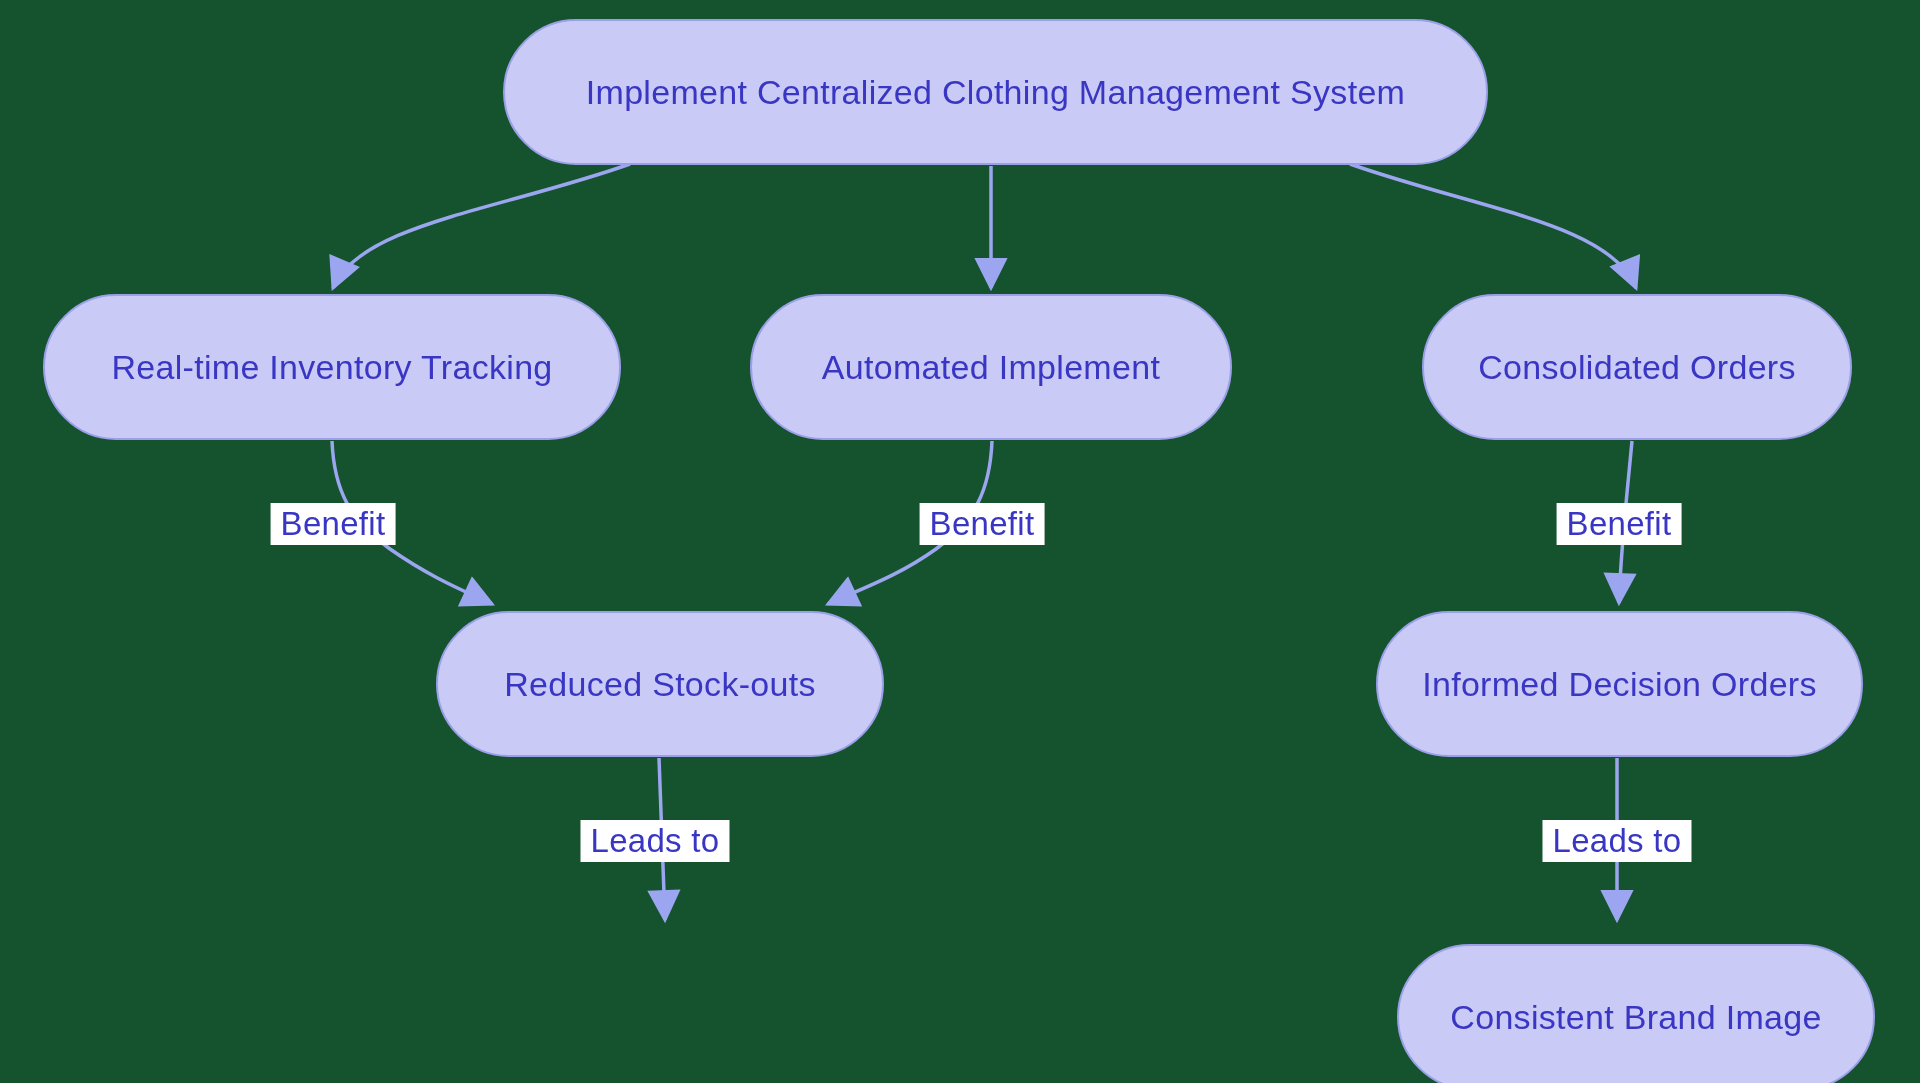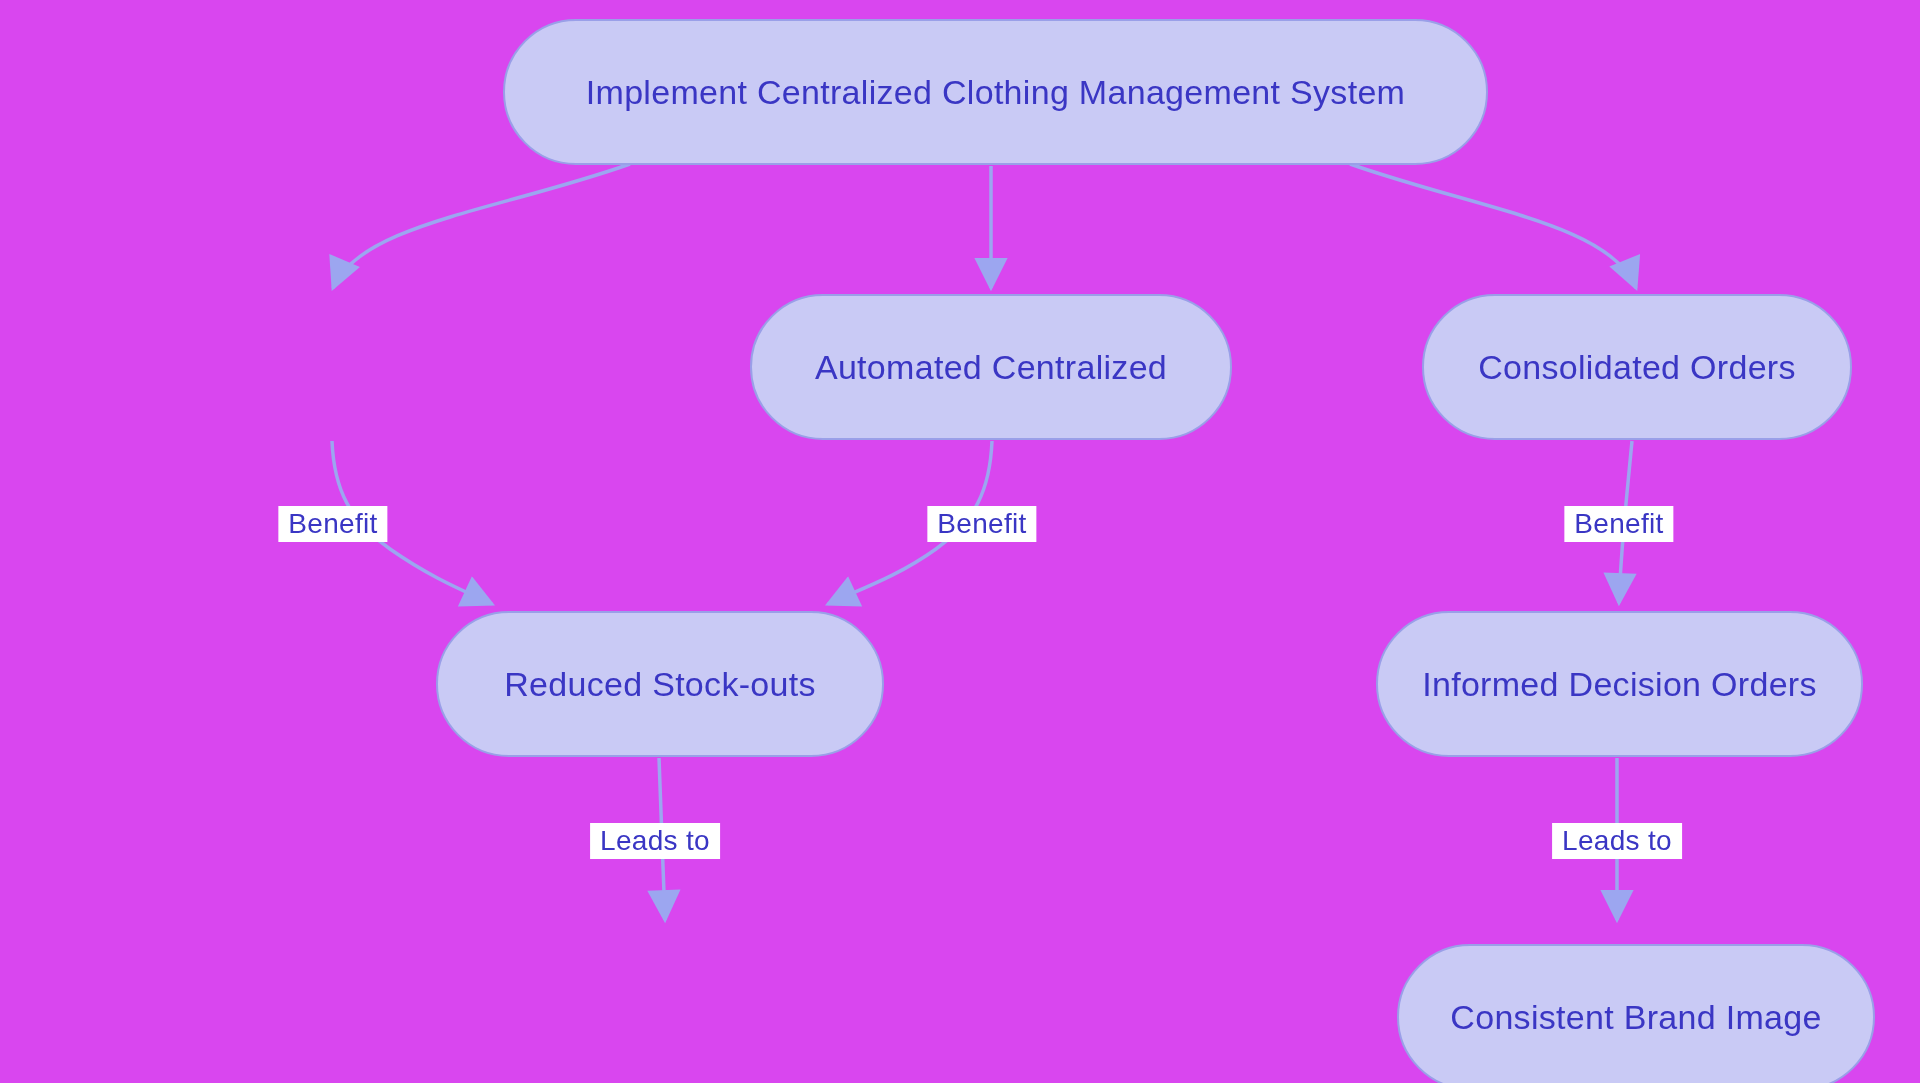--- a/index.html
+++ b/index.html
@@ -5,21 +5,21 @@
   html, body {
     margin: 0;
     padding: 0;
     background: #ffffff;
     font-family: "Liberation Sans", sans-serif;
   }
   .canvas {
     position: relative;
     width: 1920px;
     height: 1083px;
-    background: #d946ef;
+    background: #14532d;
     overflow: hidden;
   }
   .edges-layer {
     position: absolute;
     left: 0; top: 0;
     width: 1920px; height: 1083px;
   }
   .node {
     position: absolute;
     height: 146px;
@@ -34,21 +34,21 @@
     font-size: 34px;
     letter-spacing: 0.3px;
     white-space: nowrap;
     text-align: center;
   }
   .edge-label {
     position: absolute;
     transform: translate(-50%, -50%);
     background: #ffffff;
     color: #3a36c4;
-    font-size: 28px;
+    font-size: 33px;
     letter-spacing: 0.3px;
     padding: 2px 10px;
     white-space: nowrap;
   }
 </style>
 </head>
 <body>
 
 <div class="canvas">
 
@@ -71,22 +71,23 @@
 
     <path d="M 1632 441 C 1627 495 1621 545 1619 603" stroke="#9ca6f0" stroke-width="3.5" marker-end="url(#arrow)"></path>
 
     <path d="M 659 758 C 661 815 663 865 665 920" stroke="#9ca6f0" stroke-width="3.5" marker-end="url(#arrow)"></path>
 
     <path d="M 1617 758 L 1617 920" stroke="#9ca6f0" stroke-width="3.5" marker-end="url(#arrow)"></path>
   </svg>
 
   <div class="node" style="left:503px; top:19px; width:985px;">Implement Centralized Clothing Management System</div>
 
+  <div class="node" style="left:43px; top:294px; width:578px;">Real-time Inventory Tracking</div>
 
-  <div class="node" style="left:750px; top:294px; width:482px;">Automated Centralized</div>
+  <div class="node" style="left:750px; top:294px; width:482px;">Automated Implement</div>
 
   <div class="node" style="left:1422px; top:294px; width:430px;">Consolidated Orders</div>
 
   <div class="node" style="left:436px; top:611px; width:448px;">Reduced Stock-outs</div>
 
   <div class="node" style="left:1376px; top:611px; width:487px;">Informed Decision Orders</div>
 
 
   <div class="node" style="left:1397px; top:944px; width:478px;">Consistent Brand Image</div>
 

